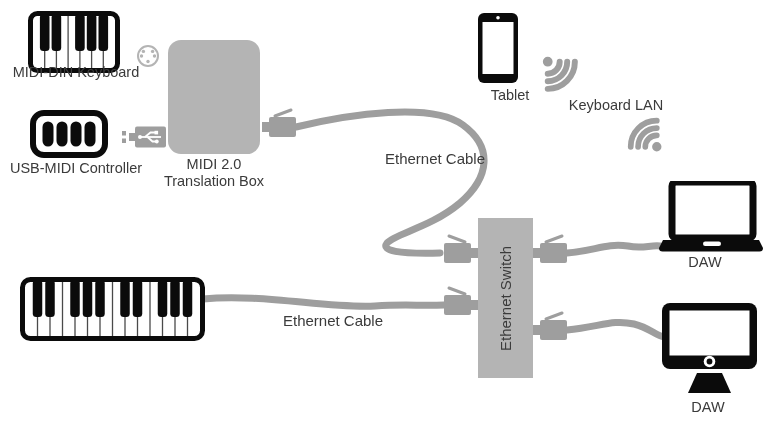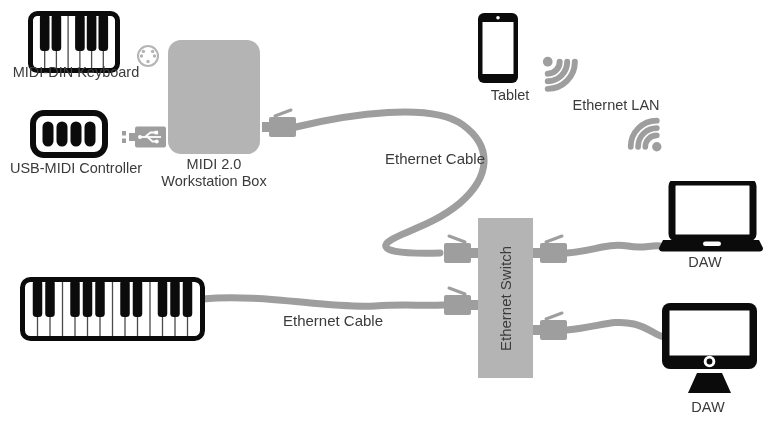--- a/index.html
+++ b/index.html
@@ -127,40 +127,40 @@
       <path d="M23 13 L28.5 8.5 H33"></path>
       <path d="M25.5 13 L30.5 17.5 H34"></path>
     </g>
     <circle cx="18" cy="13" r="2" fill="#ffffff"></circle>
     <rect x="32.5" y="6.8" width="3.6" height="3.6" fill="#ffffff"></rect>
     <circle cx="34.8" cy="17.5" r="1.9" fill="#ffffff"></circle>
   </svg>
 
   <div class="label" style="left:214px;top:156px">
     <div>MIDI 2.0</div>
-    <div>Workstation Box</div>
+    <div>Translation Box</div>
   </div>
 
   <div class="label cable-label" style="left:435px;top:151px">Ethernet Cable</div>
   <div class="label cable-label" style="left:333px;top:313px">Ethernet Cable</div>
 
   <svg class="abs" style="left:477px;top:12px" width="42" height="72" viewBox="0 0 42 72">
     <rect x="1" y="1" width="40" height="70" rx="6" class="ink"></rect>
     <rect x="5.5" y="10" width="31" height="52" class="paper"></rect>
     <circle cx="21" cy="5.8" r="1.8" fill="#ffffff"></circle>
   </svg>
   <div class="label" style="left:510px;top:87px">Tablet</div>
 
   <svg class="abs" style="left:534px;top:48px;transform:rotate(135deg)" width="52" height="52" viewBox="0 0 48 48">
     <circle class="wifi-dot" cx="24" cy="40" r="4.5"></circle>
     <path class="wifi-arc" d="M16.2 32.2 A11 11 0 0 1 31.8 32.2"></path>
     <path class="wifi-arc" d="M11.3 27.3 A18 18 0 0 1 36.7 27.3"></path>
     <path class="wifi-arc" d="M6.3 22.3 A25 25 0 0 1 41.7 22.3"></path>
   </svg>
-  <div class="label" style="left:616px;top:97px">Ethernet LAN</div>
+  <div class="label" style="left:616px;top:97px">Keyboard LAN</div>
 
   <svg class="abs" style="left:620px;top:110px;transform:rotate(-45deg)" width="50" height="50" viewBox="0 0 48 48">
     <circle class="wifi-dot" cx="24" cy="40" r="4.5"></circle>
     <path class="wifi-arc" d="M16.2 32.2 A11 11 0 0 1 31.8 32.2"></path>
     <path class="wifi-arc" d="M11.3 27.3 A18 18 0 0 1 36.7 27.3"></path>
     <path class="wifi-arc" d="M6.3 22.3 A25 25 0 0 1 41.7 22.3"></path>
   </svg>
 
   <svg class="abs" style="left:658px;top:181px" width="106" height="72" viewBox="0 0 106 72">
     <rect x="14" y="1" width="81" height="56" rx="4" class="paper" stroke="#0b0b0b" stroke-width="7"></rect>

